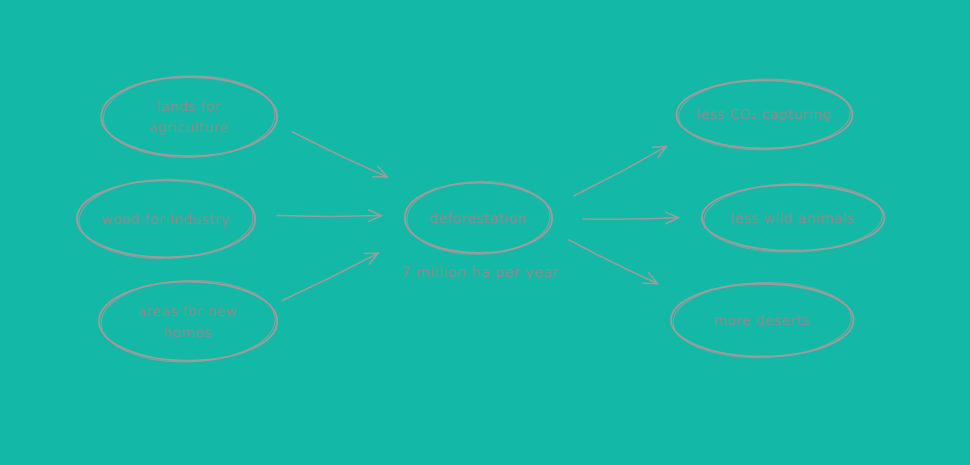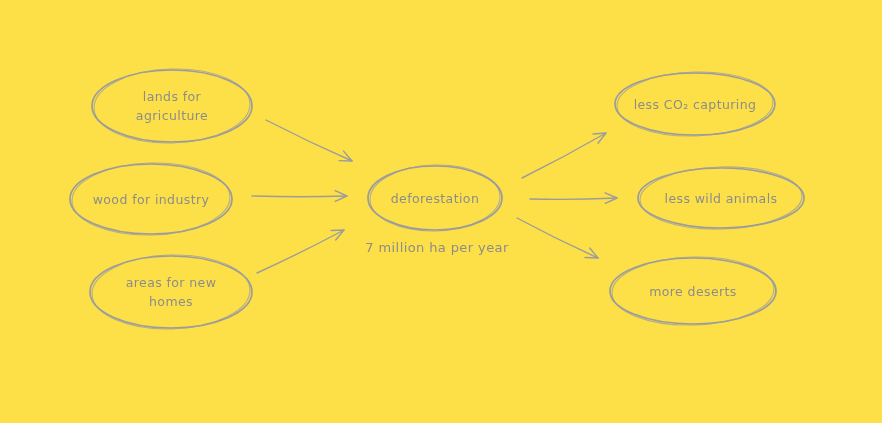--- a/index.html
+++ b/index.html
@@ -8,21 +8,21 @@
     background: #ffffff;
     width: 882px;
     height: 423px;
     overflow: hidden;
     font-family: "DejaVu Sans", sans-serif;
   }
   .canvas-wrap {
     position: relative;
     width: 882px;
     height: 423px;
-    background: #fde047;
+    background: #14b8a6;
   }
   svg {
     display: block;
   }
   .node-label, .annotation-label {
     letter-spacing: 0.4px;
     user-select: none;
   }
 </style>
 </head>

